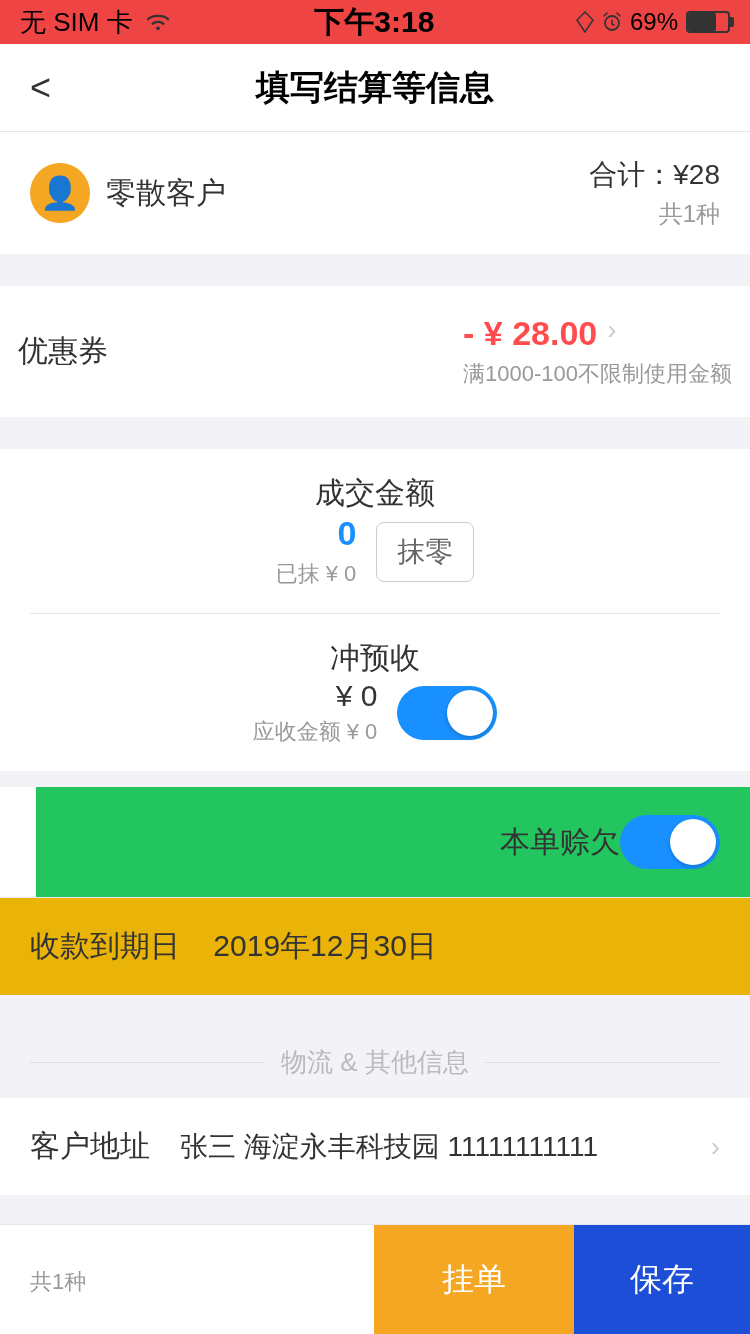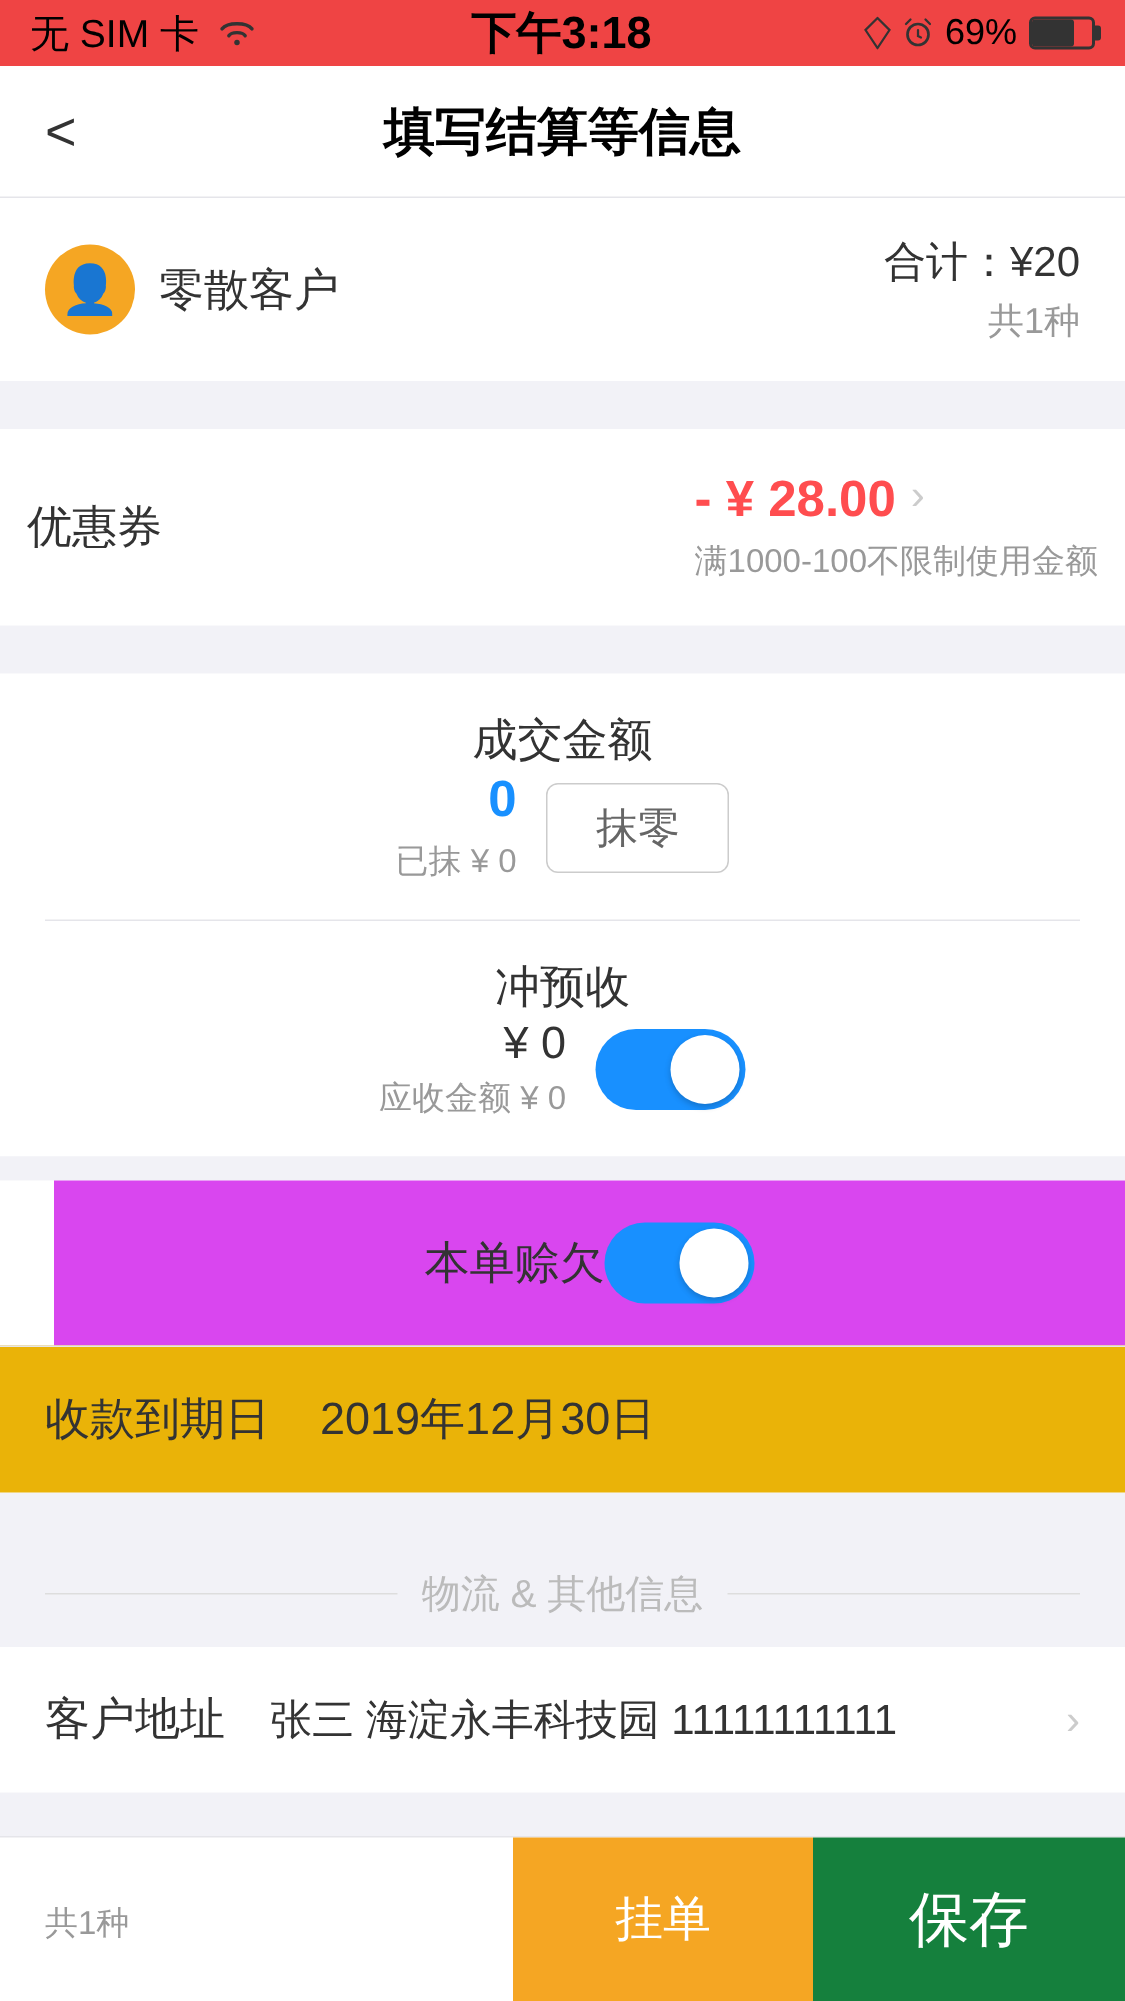--- a/index.html
+++ b/index.html
@@ -153,21 +153,21 @@
       gap: 20px;
     }
     .amount-value-wrap { text-align: right; }
     .amount-value { font-size: 34px; color: #1890ff; font-weight: 600; }
     .amount-sub { font-size: 22px; color: #999; margin-top: 6px; }
 
     
     .round-btn {
       border: 1.5px solid #ccc;
       border-radius: 8px;
-      padding: 10px 32px;
+      padding: 10px 20px;
       font-size: 28px;
       color: #666;
       background: #fff;
       cursor: pointer;
       white-space: nowrap;
     }
 
     
     .toggle {
       width: 100px;
@@ -192,25 +192,25 @@
       display: flex;
       align-items: center;
       gap: 20px;
     }
     .prepay-amount-wrap { text-align: right; }
     .prepay-amount { font-size: 30px; color: #333; font-weight: 500; }
     .prepay-sub { font-size: 22px; color: #999; margin-top: 4px; }
 
     
     .credit-section {
-      background: #d946ef;
+      background: #22c55e;
       padding: 28px 30px;
       display: flex;
       align-items: center;
-      justify-content: center;
+      justify-content: flex-end;
       margin-left: 36px;
     }
     .credit-label { font-size: 30px; color: #333; }
 
     
     .due-date-section {
       background: #eab308;
       padding: 28px 30px;
       border-top: 1px solid #e5e5ea;
     }
@@ -267,27 +267,27 @@
       height: 100%;
       background: #f5a623;
       display: flex;
       align-items: center;
       justify-content: center;
       font-size: 32px;
       color: #fff;
       cursor: pointer;
     }
     .btn-save {
-      width: 208px;
+      width: 176px;
       height: 100%;
-      background: #15803d;
+      background: #1d4ed8;
       display: flex;
       align-items: center;
       justify-content: center;
-      font-size: 40px;
+      font-size: 32px;
       color: #fff;
       cursor: pointer;
     }
   </style>
 </head>
 <body>
 
 <div class="status-bar">
   <div class="status-left">
     <span>无 SIM 卡</span>
@@ -324,21 +324,21 @@
 
   <div class="section">
     <div class="customer-row">
       <div class="customer-left">
         <div class="avatar">
           <span class="avatar-icon">👤</span>
         </div>
         <span class="customer-name">零散客户</span>
       </div>
       <div class="customer-right">
-        <div class="total-label">合计：¥20</div>
+        <div class="total-label">合计：¥28</div>
         <div class="count-label">共1种</div>
       </div>
     </div>
   </div>
 
   <div class="gray-separator"></div>
 
   <div class="section">
     <div class="coupon-row">
       <span class="row-label">优惠券</span>

